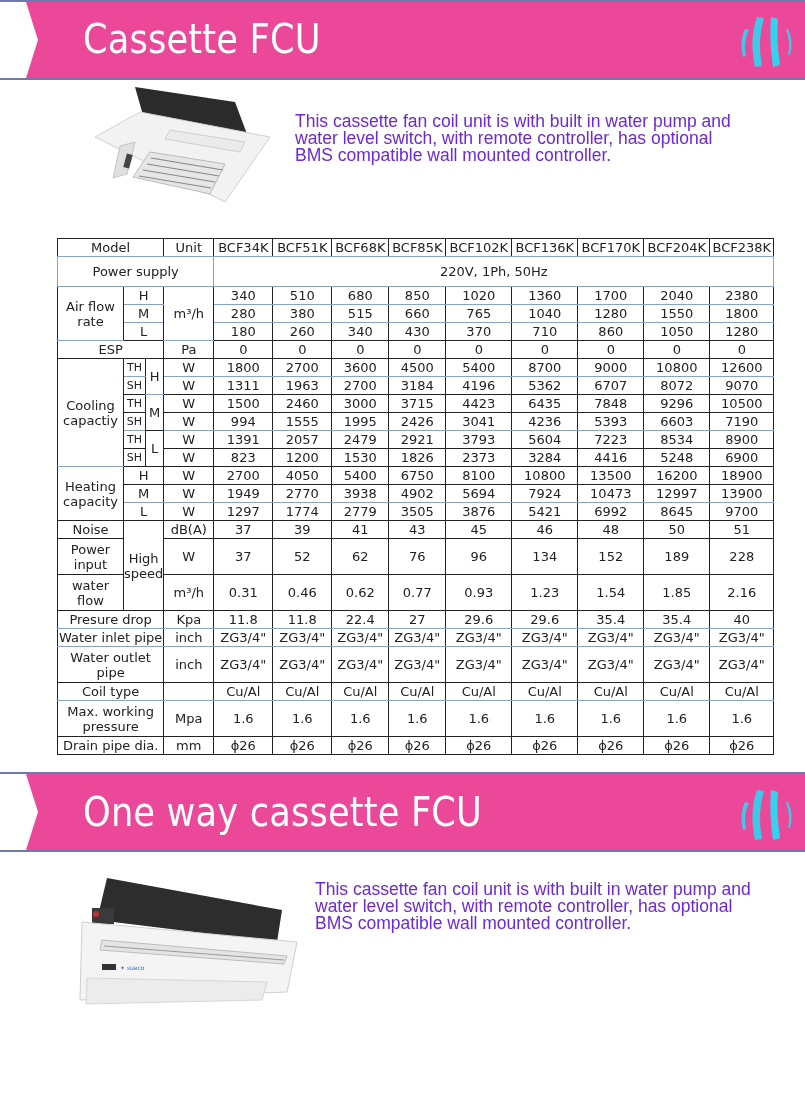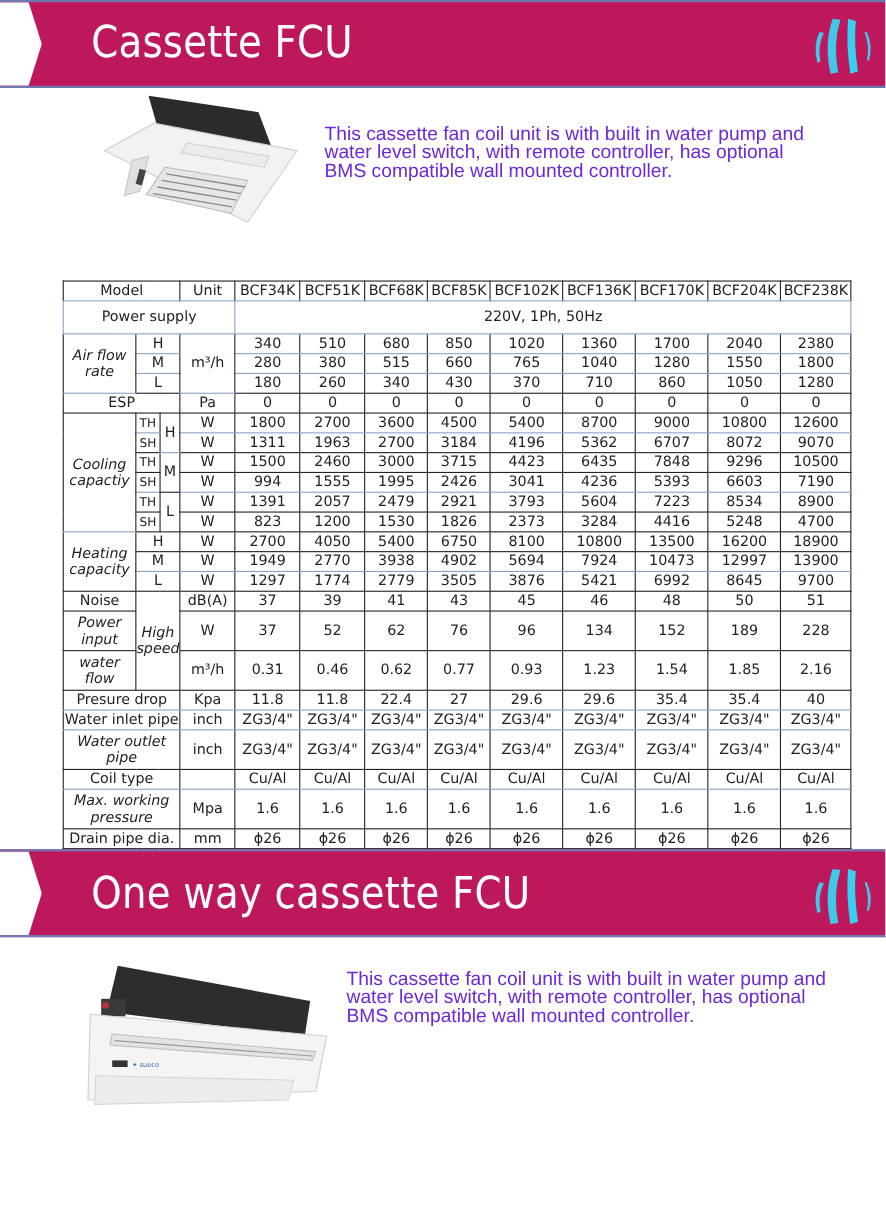--- a/index.html
+++ b/index.html
@@ -1,18 +1,18 @@
 <!DOCTYPE html>
 <html><head>
 <meta charset="utf-8">
 <style>
   html, body { margin:0; padding:0; background:#ffffff; }
   body { width:805px; height:1100px; position:relative; overflow:hidden; font-family:"Liberation Sans", sans-serif; color:#111; }
 
-  .banner { position:absolute; left:0; width:805px; background:#be185d; border-top:2px solid #6f79ad; border-bottom:2px solid #6f79ad; box-sizing:border-box;padding-left:20px; }
+  .banner { position:absolute; left:0; width:805px; background:#ec4899; border-top:2px solid #6f79ad; border-bottom:2px solid #6f79ad; box-sizing:border-box;padding-left:20px; }
   .banner .chev { position:absolute; left:0; top:0; width:38px; height:100%; }
   .banner .title { position:absolute; left:83px; color:#ffffff; font-family:"DejaVu Sans", sans-serif; font-weight:normal; letter-spacing:0.2px; white-space:nowrap; transform:scaleX(0.88); transform-origin:left center; }
   .banner .logo { position:absolute; right:10px; width:60px; height:64px; }
 
   #banner1 { top:0; height:80px; }
   #banner1 .title { top:14px; font-size:40px; }
   #banner1 .logo { top:7px; }
 
   #banner2 { top:772px; height:80px; }
   #banner2 .title { top:15px; font-size:40px; }
@@ -20,26 +20,26 @@
 
   .product-img { position:absolute; }
   .desc { position:absolute; font-family:"Liberation Sans", sans-serif; font-size:17.5px; line-height:17px; color:#6d28d9; }
 
   #desc1 { left:295px; top:113px; width:480px; }
   #desc2 { left:315px; top:881px; width:480px; }
 
   #img1 { left:85px; top:82px; width:190px; height:125px; }
   #img2 { left:62px; top:870px; width:245px; height:140px; }
 
-  table.spec { position:absolute; left:57px; top:238px; border-collapse:collapse; font-family:"DejaVu Sans", sans-serif; font-size:13px; font-weight:normal; color:#222; table-layout:fixed;margin-top:17px; }
+  table.spec { position:absolute; left:57px; top:238px; border-collapse:collapse; font-family:"DejaVu Sans", sans-serif; font-size:13px; font-weight:normal; color:#222; table-layout:fixed; }
   table.spec td { border:1px solid #222; text-align:center; vertical-align:middle; padding:0; white-space:nowrap; line-height:14px; overflow:hidden; }
   table.spec td.blue { border-color:#8aa2c8; }
   table.spec tr.blueb td { border-bottom-color:#8aa2c8; }
   table.spec td.sm { font-size:11px; }
-  table.spec td.wrap { white-space:normal; line-height:15px;font-style:italic; }
+  table.spec td.wrap { white-space:normal; line-height:15px; }
 </style>
 </head>
 <body>
 
 <div class="banner" id="banner1">
   <svg class="chev" viewBox="0 0 38 76" preserveAspectRatio="none">
     <polygon points="0,0 26,0 38,38 26,76 0,76" fill="#ffffff"></polygon>
   </svg>
   <div class="title">Cassette FCU</div>
   <svg class="logo" viewBox="0 0 60 64">
@@ -232,21 +232,21 @@
       <td class="sm">SH</td>
       <td>W</td>
       <td>823</td>
         <td>1200</td>
         <td>1530</td>
         <td>1826</td>
         <td>2373</td>
         <td>3284</td>
         <td>4416</td>
         <td>5248</td>
-        <td>4700</td>
+        <td>6900</td>
     </tr>
 
     <tr style="height:18px">
       <td rowspan="3" class="wrap"><span>Heating</span><br><span>capacity</span></td>
       <td colspan="2">H</td>
       <td>W</td>
       <td>2700</td>
         <td>4050</td>
         <td>5400</td>
         <td>6750</td>

